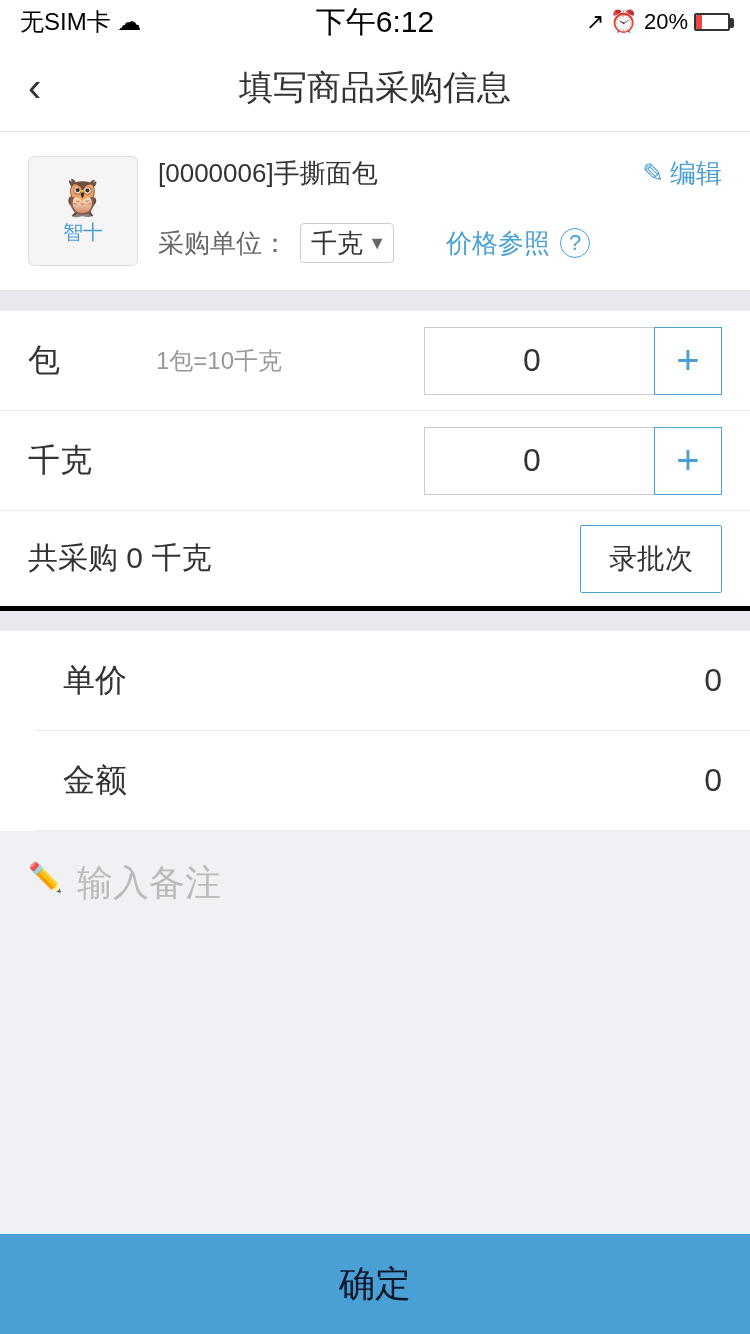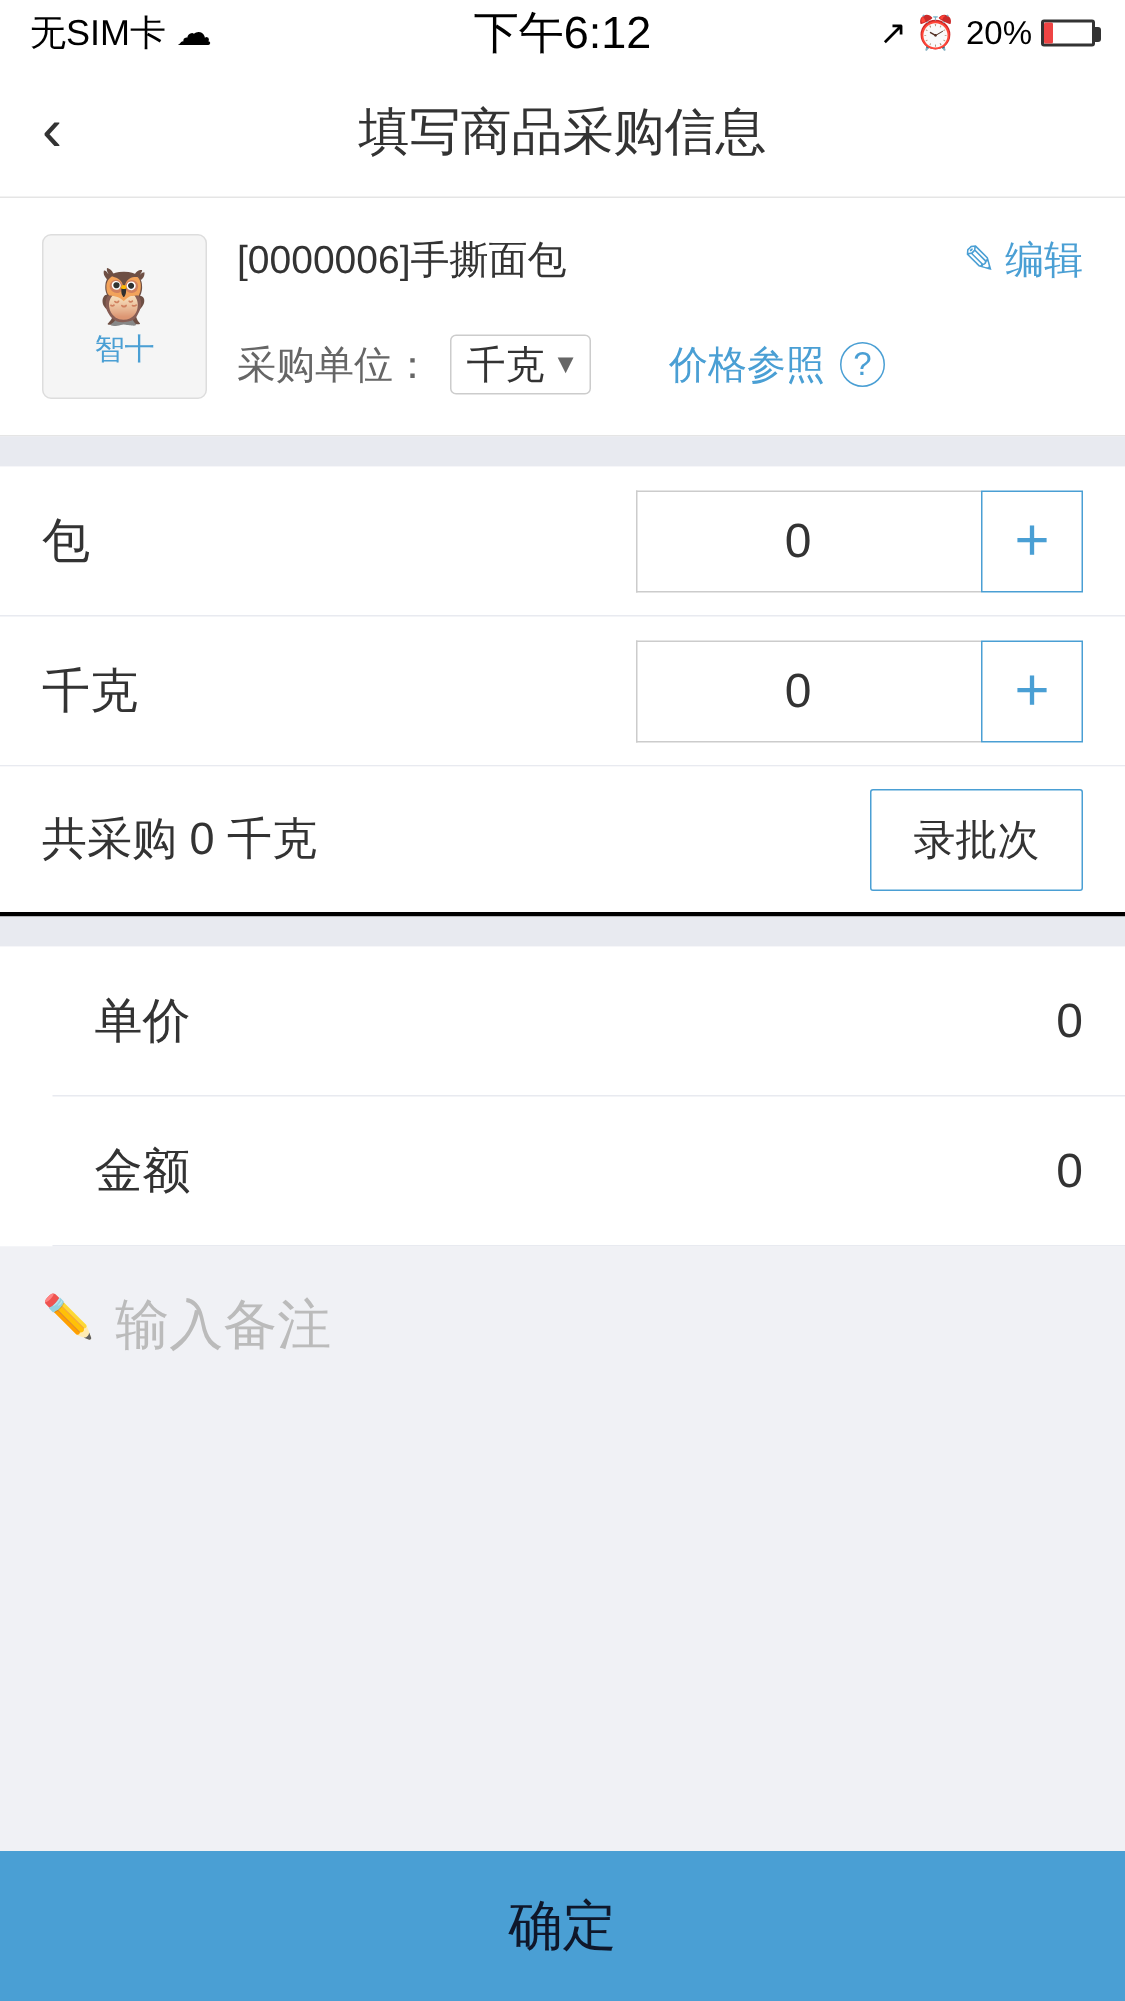--- a/index.html
+++ b/index.html
@@ -221,21 +221,21 @@
     }
 
     
     .total-row {
       display: flex;
       align-items: center;
       justify-content: space-between;
       padding: 0 28px;
       height: 100px;
       background: #fff;
-      border-bottom: 3px solid #000000;
+      border-bottom: 5px solid #000000;
     }
     .total-text {
       font-size: 30px;
       color: #333;
     }
     .batch-btn {
       border: 1px solid #4a9fd4;
       color: #333;
       font-size: 28px;
       padding: 14px 28px;
@@ -370,20 +370,21 @@
       </div>
     </div>
   </div>
 
   <div class="section-divider"></div>
 
   <div class="form-section">
 
     <div class="form-row">
       <span class="form-label">包</span>
+      <span class="form-sublabel">1包=10千克</span>
       <div class="form-input-wrap">
         <input class="qty-input" type="number" value="0" style="">
         <div class="qty-plus">+</div>
       </div>
     </div>
 
     <div class="form-row">
       <span class="form-label">千克</span>
       <div class="form-input-wrap">
         <input class="qty-input" type="number" value="0" style="">

